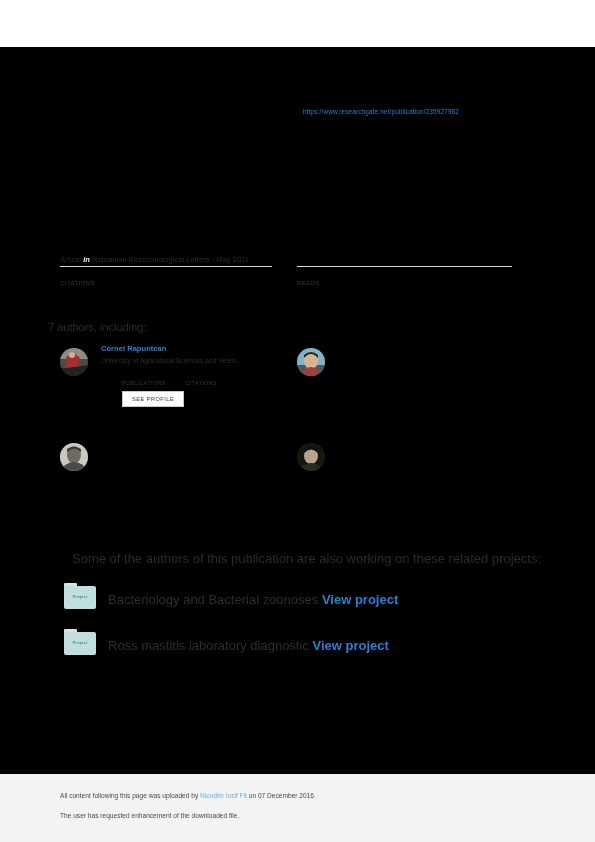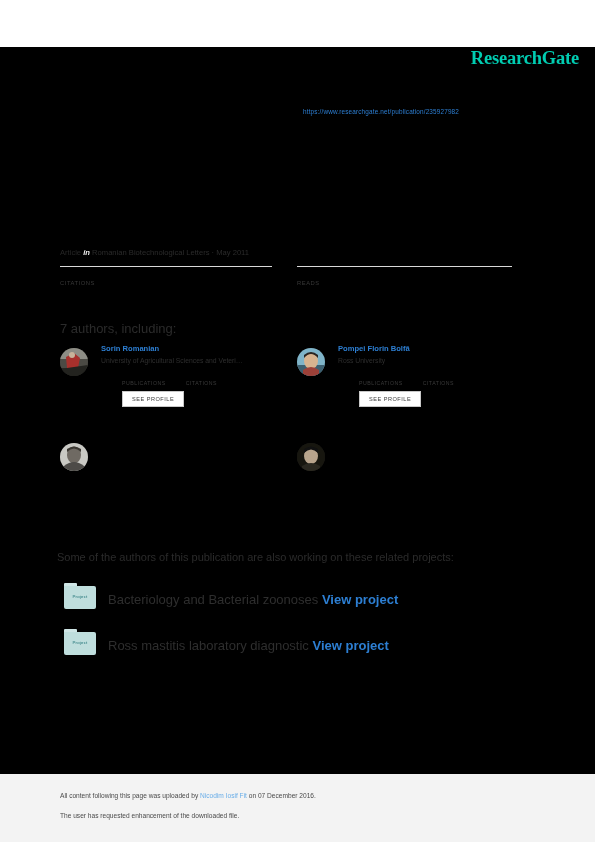--- a/index.html
+++ b/index.html
@@ -60,21 +60,21 @@
     font-size: 6.4px;
     color: #2d7fd3;
     letter-spacing: 0.15px;
     white-space: nowrap;
   }
 
   
   .article-meta {
     position: absolute;
     left: 60px;
-    top: 248px;
+    top: 255px;
     font-size: 7.6px;
     color: #2b2b2b;
     white-space: nowrap;
   }
   .article-meta .lbl { color: #262626; }
   .article-meta .it  { font-style: italic; font-weight: bold; color: #f0f0f0; }
   .article-meta .jr  { color: #2b2b2b; }
 
   
   .stat {
@@ -98,23 +98,23 @@
     letter-spacing: 0.55px;
     color: #383838;
     margin-top: 2px;
   }
   .stat-citations { left: 60px; width: 212px; }
   .stat-reads     { left: 297px; width: 215px; }
 
   
   .authors-note {
     position: absolute;
-    left: 60px;
+    left: 48px;
     top: 321px;
-    font-size: 13px;
+    font-size: 11px;
     color: #2b2b2b;
   }
   .author {
     position: absolute;
     width: 230px;
     height: 82px;
   }
   .author .avatar {
     position: absolute;
     left: 0; top: 4px;
@@ -175,23 +175,23 @@
   }
 
   .author-1 { left: 60px;  top: 344px; }
   .author-2 { left: 297px; top: 344px; }
   .author-3 { left: 60px;  top: 439px; }
   .author-4 { left: 297px; top: 439px; }
 
   
   .projects-note {
     position: absolute;
-    left: 57px;
+    left: 72px;
     top: 551px;
-    font-size: 11px;
+    font-size: 13px;
     color: #2b2b2b;
     white-space: nowrap;
   }
   .project-row {
     position: absolute;
     left: 64px;
     height: 30px;
   }
   .project-row-1 { top: 583px; }
   .project-row-2 { top: 629px; }
@@ -250,21 +250,20 @@
 </style>
 </head>
 <body>
 
 <div class="page">
 
   <div class="top-strip"></div>
   <div class="dark-body"></div>
   <div class="footer-band"></div>
 
-  <div class="rg-logo">ResearchGate</div>
 
   <div class="doc-url">https://www.researchgate.net/publication/235927982</div>
 
   <div class="article-meta">
     <span class="lbl">Article</span>
     <span class="it">in</span>
     <span class="jr">Romanian Biotechnological Letters · May 2011</span>
   </div>
 
   <div class="stat stat-citations">
@@ -286,21 +285,21 @@
       <svg width="28" height="28" viewBox="0 0 28 28" aria-hidden="true">
         <rect width="28" height="28" fill="#2b2b27"></rect>
         <rect x="0" y="0" width="28" height="11" fill="#8d8d85"></rect>
         <rect x="0" y="11" width="28" height="9" fill="#4b4a44"></rect>
         <path d="M6 9 L14 5 L20 10 L18 20 L7 20 Z" fill="#a7302c"></path>
         <circle cx="12" cy="7" r="3" fill="#c8b39a"></circle>
         <path d="M0 21 L28 17 L28 28 L0 28 Z" fill="#23231f"></path>
       </svg>
     </div>
     <div class="info">
-      <div class="name">Sorin Romanian</div>
+      <div class="name">Cornel Rapuntean</div>
       <div class="affil">University of Agricultural Sciences and Veteri…</div>
       <div class="metrics">
         <div>
           <div class="metric-num"></div>
           <div class="metric-lbl">PUBLICATIONS</div>
         </div>
         <div>
           <div class="metric-num"></div>
           <div class="metric-lbl">CITATIONS</div>
         </div>
@@ -312,35 +311,20 @@
   <div class="author author-2">
     <div class="avatar">
       <svg width="28" height="28" viewBox="0 0 28 28" aria-hidden="true">
         <rect width="28" height="28" fill="#7fb4c9"></rect>
         <rect x="0" y="17" width="28" height="11" fill="#3c5f70"></rect>
         <ellipse cx="14" cy="13" rx="7" ry="8" fill="#d8b38f"></ellipse>
         <path d="M7 10 Q14 2 21 10 L21 7 Q14 1 7 7 Z" fill="#2a2420"></path>
         <path d="M6 22 Q14 16 22 22 L22 28 L6 28 Z" fill="#9c4038"></path>
       </svg>
     </div>
-    <div class="info">
-      <div class="name">Pompei Florin Bolfă</div>
-      <div class="affil">Ross University</div>
-      <div class="metrics">
-        <div>
-          <div class="metric-num"></div>
-          <div class="metric-lbl">PUBLICATIONS</div>
-        </div>
-        <div>
-          <div class="metric-num"></div>
-          <div class="metric-lbl">CITATIONS</div>
-        </div>
-      </div>
-      <div class="see-profile">SEE PROFILE</div>
-    </div>
   </div>
 
   <div class="author author-3">
     <div class="avatar">
       <svg width="28" height="28" viewBox="0 0 28 28" aria-hidden="true">
         <rect width="28" height="28" fill="#c9c9c4"></rect>
         <ellipse cx="14" cy="12" rx="7" ry="8.5" fill="#6f6a63"></ellipse>
         <path d="M7 9 Q14 2 21 9 L21 6 Q14 1 7 6 Z" fill="#3a3630"></path>
         <path d="M4 23 Q14 15 24 23 L24 28 L4 28 Z" fill="#4d4b48"></path>
       </svg>

